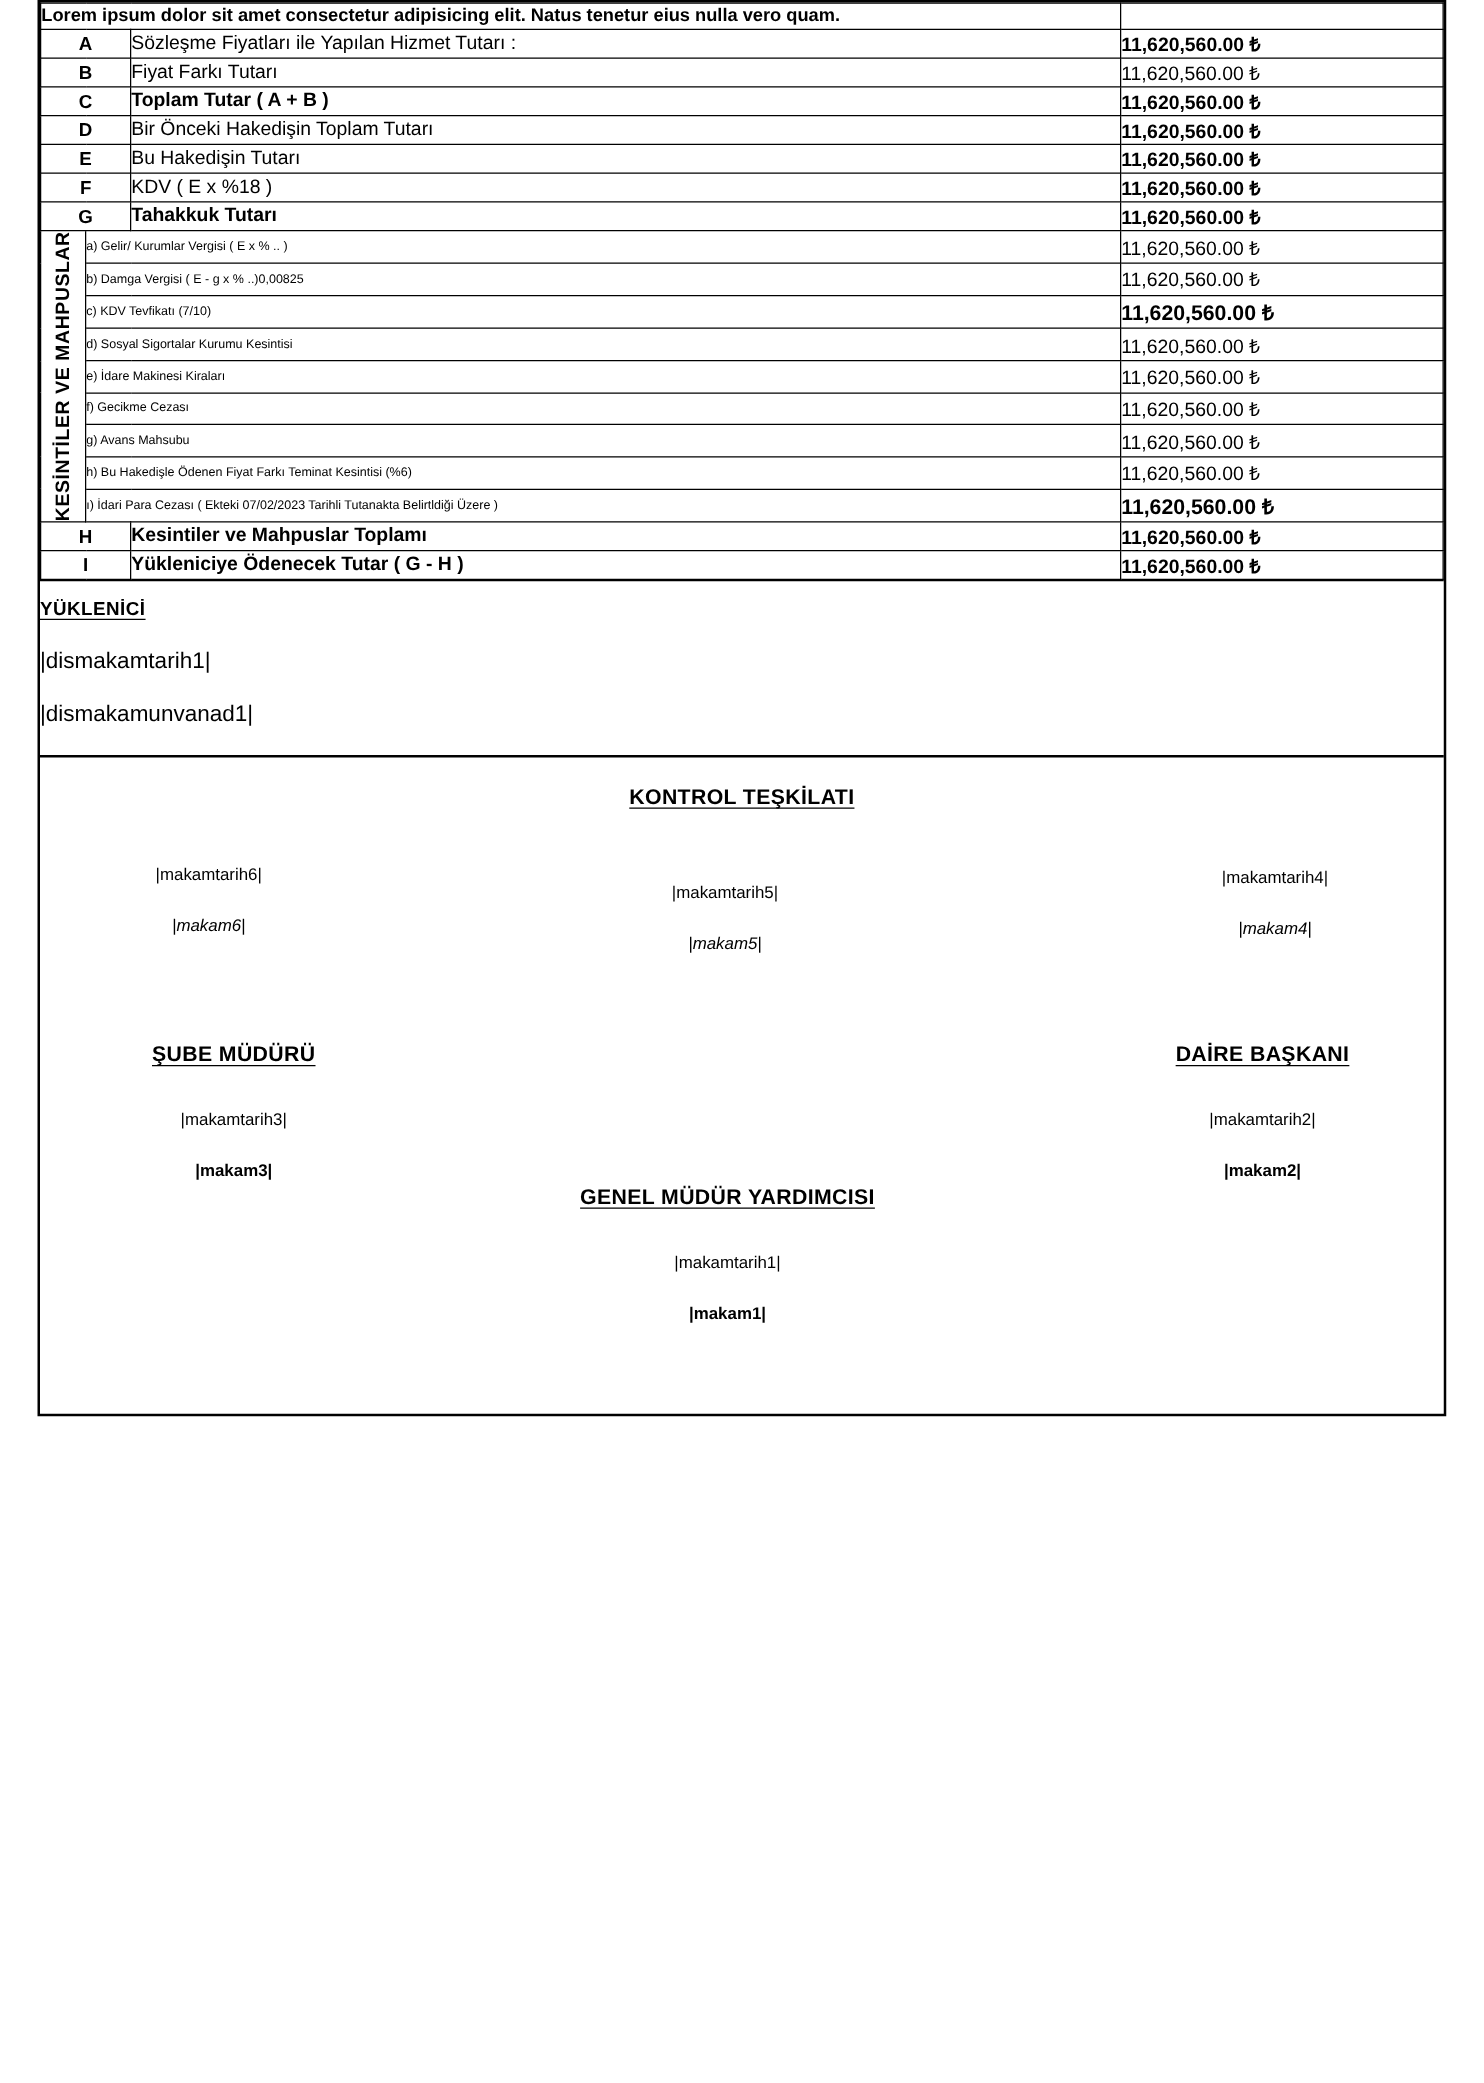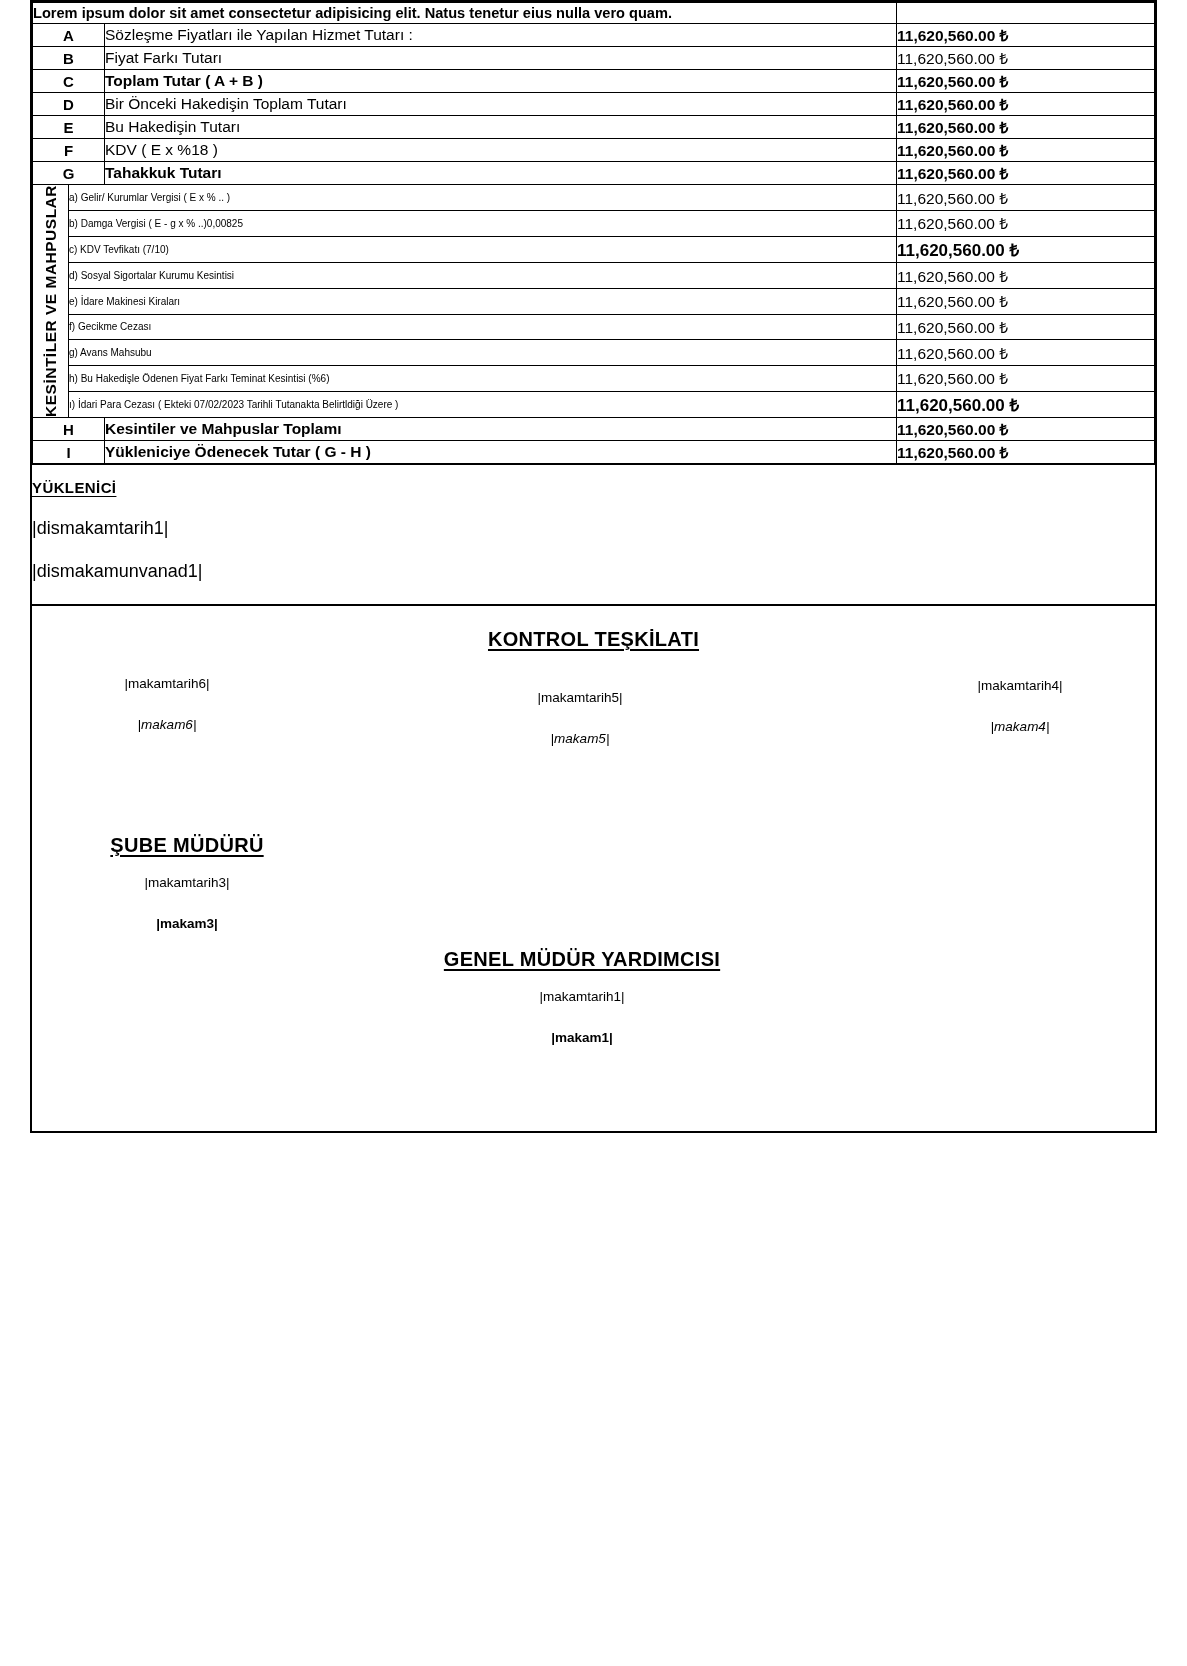--- a/index.html
+++ b/index.html
@@ -115,30 +115,30 @@
 
   .sig-bottom {
     position: relative;
     height: 525px;
   }
   .sig-block {
     position: absolute;
     text-align: center;
   }
   .sig-block .h {
-    font-size: 20px;
+    font-size: 17px;
     font-weight: bold;
     text-decoration: underline;
     text-underline-offset: 3px;
     letter-spacing: 0.3px;
     white-space: nowrap;
   }
   .sig-block .d {
     font-size: 13.5px;
-    margin-top: 18px;
+    margin-top: 34px;
     white-space: nowrap;
   }
   .sig-block .n {
     font-size: 13.5px;
     font-weight: bold;
     margin-top: 26px;
     white-space: nowrap;
   }
   .sig-block .n.reg { font-weight: normal; font-style: italic; }
 </style>
@@ -284,20 +284,25 @@
         <div class="d">|makamtarih4|</div>
         <div class="n reg">|makam4|</div>
       </div>
 
       <div class="sig-block" style="left:40px; top:228px; width:230px;">
         <div class="h">ŞUBE MÜDÜRÜ</div>
         <div class="d">|makamtarih3|</div>
         <div class="n">|makam3|</div>
       </div>
 
+      <div class="sig-block" style="right:30px; top:228px; width:230px;">
+        <div class="h">DAİRE BAŞKANI</div>
+        <div class="d">|makamtarih2|</div>
+        <div class="n">|makam2|</div>
+      </div>
 
       <div class="sig-block" style="left:390px; top:342px; width:320px;">
         <div class="h">GENEL MÜDÜR YARDIMCISI</div>
         <div class="d">|makamtarih1|</div>
         <div class="n">|makam1|</div>
       </div>
     </div>
   </div>
 </div>
 

